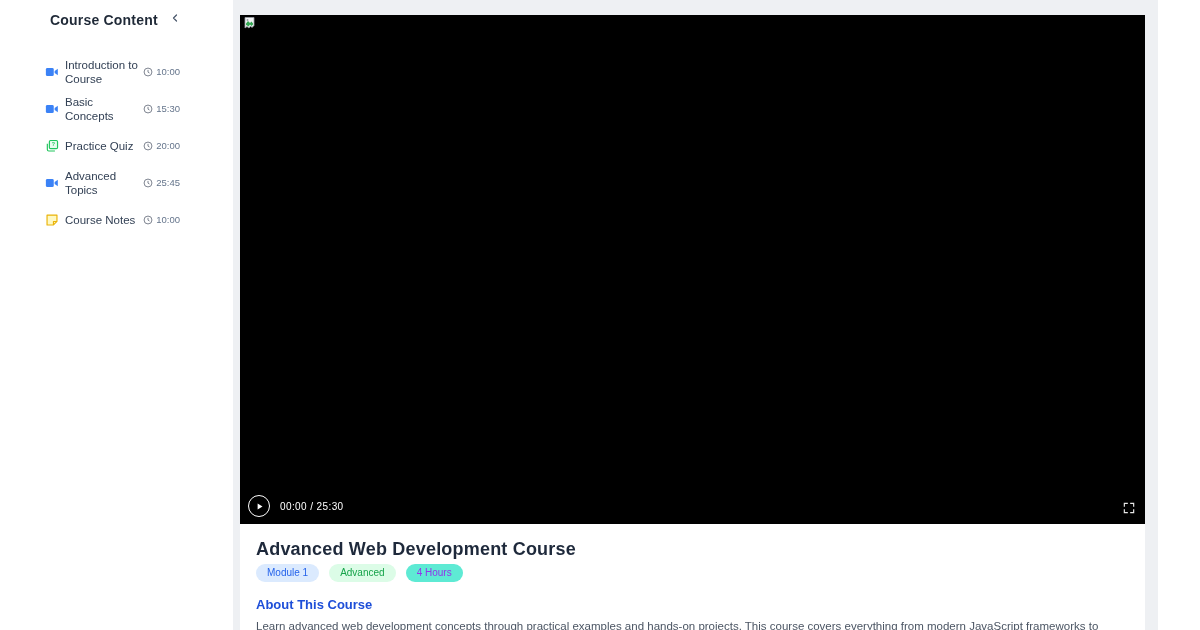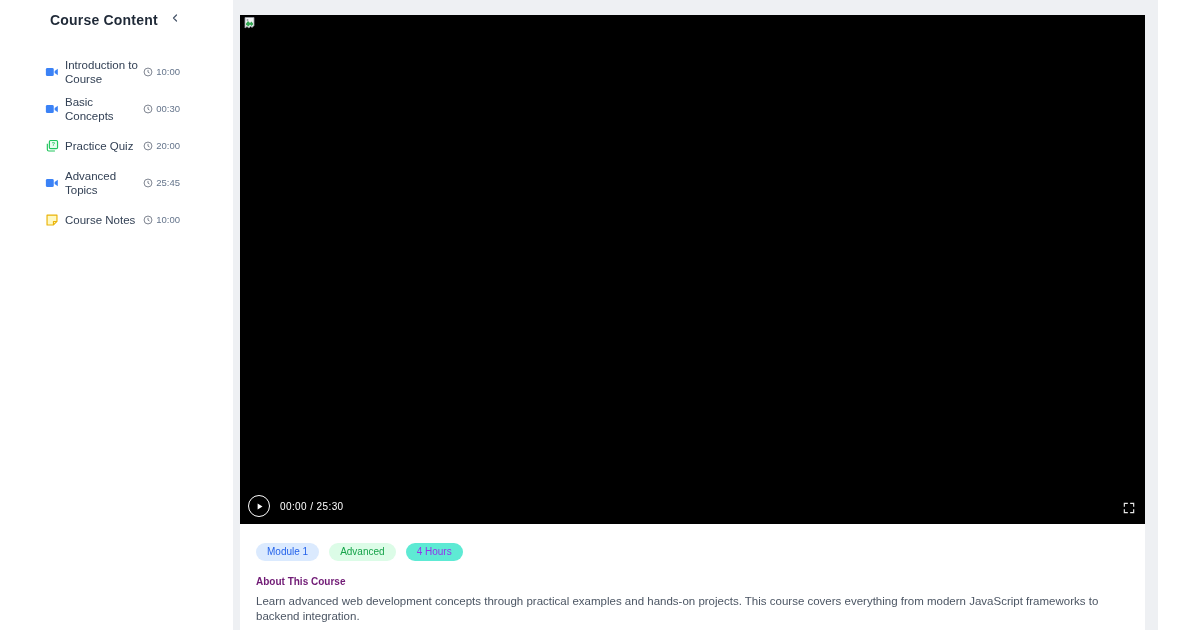--- a/index.html
+++ b/index.html
@@ -31,21 +31,21 @@
               cursor:pointer; padding:0; }
   .time { color:#ffffff; font-size:10px; letter-spacing:.4px; }
   .fs-btn { position:absolute; right:9px; bottom:9px; background:none; border:none; cursor:pointer;
             padding:0; display:flex; }
 
   .content { position:absolute; left:7px; top:524px; width:905px; height:120px;
              background:#ffffff; padding:15px 16px 0 16px; }
   .course-title { font-size:18px; font-weight:bold; color:#1e293b; letter-spacing:.2px; }
   .badges { display:flex; gap:10px; margin-top:4px; }
   .badge { display:inline-block; padding:3px 11px; border-radius:999px; font-size:10px; line-height:12px; }
-  .about-heading { margin-top:15px; font-size:10px; font-weight:bold; color:#701a75; }
+  .about-heading { margin-top:15px; font-size:13px; font-weight:bold; color:#1d4ed8; }
   .about-text { margin-top:7px; font-size:11.5px; line-height:15px; color:#4b5563; }
 </style>
 </head>
 <body>
 
 <div class="app">
 
   <aside class="sidebar">
     <div class="sidebar-header">
       <span class="sidebar-title">Course Content</span>
@@ -84,21 +84,21 @@
             </svg>
           </span>
           <span class="lesson-label">Basic Concepts</span>
           <span class="lesson-duration">
             <span style="display: flex;">
               <svg width="10" height="10" viewBox="0 0 16 16" fill="none" stroke="#6b7280" stroke-width="1.4">
                 <circle cx="8" cy="8" r="6.3"></circle>
                 <polyline points="8 4.6 8 8.2 10.4 9.6"></polyline>
               </svg>
             </span>
-            <span>00:30</span>
+            <span>15:30</span>
           </span>
         </div>
         <div class="lesson-item">
           <span class="lesson-icon">
             <svg width="14" height="14" viewBox="0 0 24 24" fill="none" stroke="#22c55e" stroke-width="2">
               <path d="M4 8v10a2.5 2.5 0 0 0 2.5 2.5H17" fill="none"></path>
               <rect x="7.5" y="2.5" width="14" height="14" rx="2" fill="#e9fbef"></rect>
               <text x="14.5" y="12.8" text-anchor="middle" font-size="9" font-family="Liberation Sans, sans-serif" fill="#22c55e" stroke="none" font-weight="bold">?</text>
             </svg>
           </span>
@@ -178,20 +178,21 @@
             <path d="M4 9V4h5"></path>
               <path d="M15 4h5v5"></path>
               <path d="M20 15v5h-5"></path>
               <path d="M9 20H4v-5"></path>
           </svg>
         </span>
       </button>
     </div>
 
     <section class="content">
+      <h1 class="course-title">Advanced Web Development Course</h1>
       <div class="badges" id="badges">
           <span class="badge" style="background: rgb(219, 234, 254); color: rgb(37, 99, 235);">Module 1</span>
           <span class="badge" style="background: rgb(220, 252, 231); color: rgb(22, 163, 74);">Advanced</span>
           <span class="badge" style="background: #5eead4; color: rgb(147, 51, 234);">4 Hours</span>
         </div>
       <h3 class="about-heading">About This Course</h3>
       <p class="about-text">Learn advanced web development concepts through practical examples and hands-on projects. This course covers everything from modern JavaScript frameworks to backend integration.</p>
     </section>
 
   </main>

